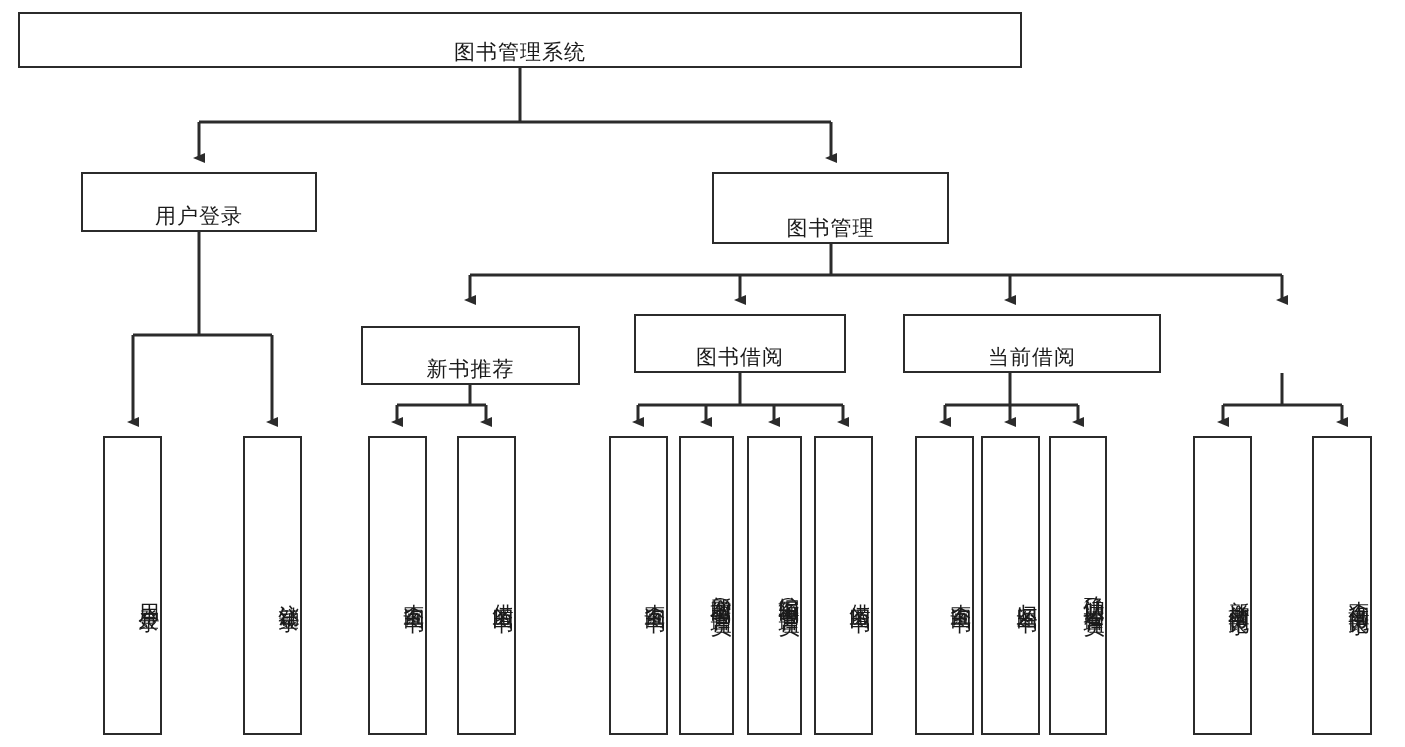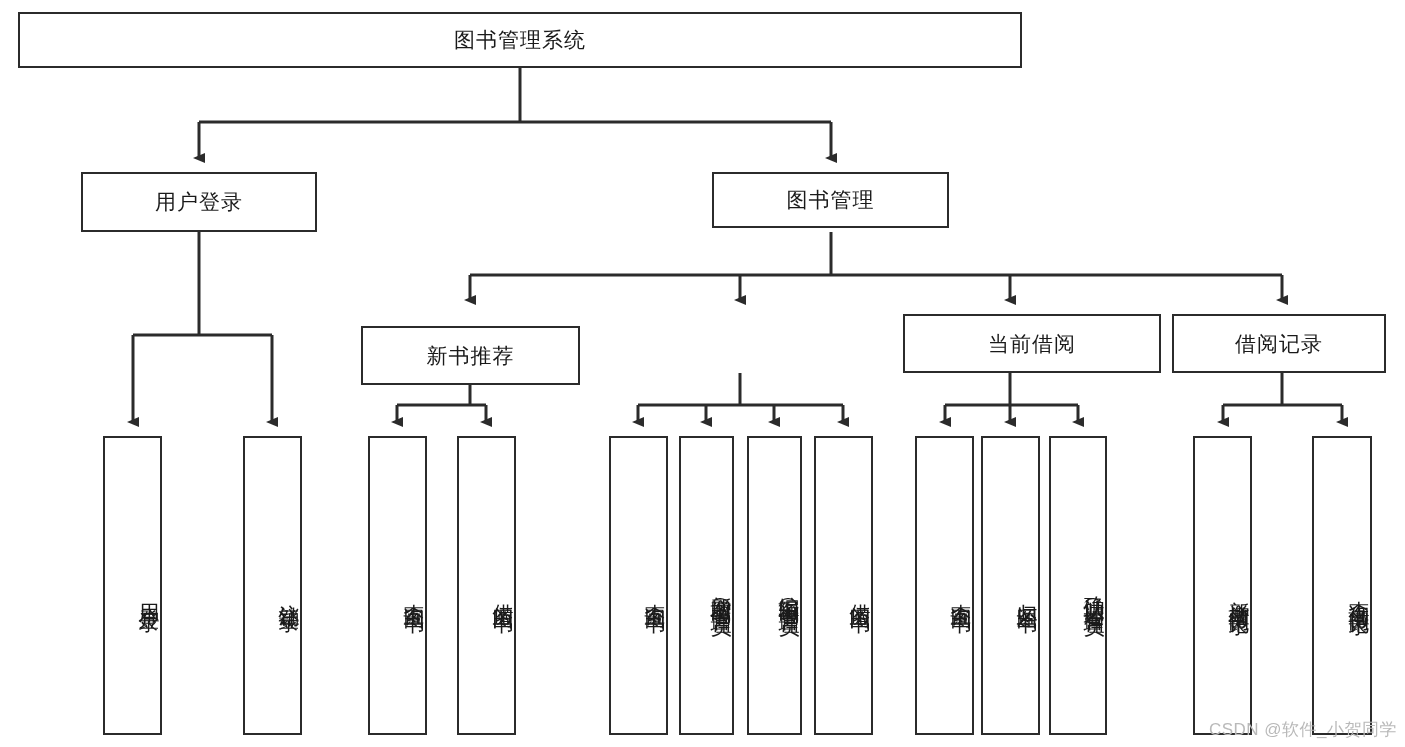--- a/index.html
+++ b/index.html
@@ -16,21 +16,21 @@
     height: 747px;
     background: #ffffff;
     overflow: hidden;
   }
   .node {
     position: absolute;
     box-sizing: border-box;
     border: 2px solid #2b2b2b;
     background: #ffffff;
     display: flex;
-    align-items: center;
+    align-items: flex-end;
     justify-content: center;
     color: #1a1a1a;
   }
   .node.horiz {
     font-size: 21px;
     letter-spacing: 1px;
   }
   .node.vert {
     writing-mode: vertical-rl;
     text-orientation: upright;
@@ -119,32 +119,32 @@
     </g>
   </svg>
 
   <div class="node horiz" style="left:18px; top:12px; width:1004px; height:56px;">
     <span class="label">图书管理系统</span>
   </div>
 
   <div class="node horiz" style="left:81px; top:172px; width:236px; height:60px;">
     <span class="label">用户登录</span>
   </div>
-  <div class="node horiz" style="left:712px; top:172px; width:237px; height:56px;">
+  <div class="node horiz" style="left:712px; top:172px; width:237px; height:72px;">
     <span class="label">图书管理</span>
   </div>
 
   <div class="node horiz" style="left:361px; top:314px; width:219px; height:59px;margin-top:12px;">
     <span class="label">新书推荐</span>
   </div>
+  <div class="node horiz" style="left:634px; top:314px; width:212px; height:59px;">
+    <span class="label">图书借阅</span>
+  </div>
   <div class="node horiz" style="left:903px; top:314px; width:258px; height:59px;">
     <span class="label">当前借阅</span>
-  </div>
-  <div class="node horiz" style="left:1172px; top:314px; width:214px; height:59px;">
-    <span class="label">借阅记录</span>
   </div>
 
   <div class="node vert" style="left:103px; top:436px; width:59px; height:299px;">
     <span class="label">用户登录</span>
   </div>
   <div class="node vert" style="left:243px; top:436px; width:59px; height:299px;">
     <span class="label">注销登录</span>
   </div>
 
   <div class="node vert" style="left:368px; top:436px; width:59px; height:299px;">
@@ -177,14 +177,13 @@
     <span class="label">确认归还（管理员）</span>
   </div>
 
   <div class="node vert" style="left:1193px; top:436px; width:59px; height:299px;">
     <span class="label">新增借阅记录</span>
   </div>
   <div class="node vert" style="left:1312px; top:436px; width:60px; height:299px;">
     <span class="label">查询借阅记录</span>
   </div>
 
-  <div id="watermark">CSDN @软件_小贺同学</div>
 </div>
 
 </body></html>

